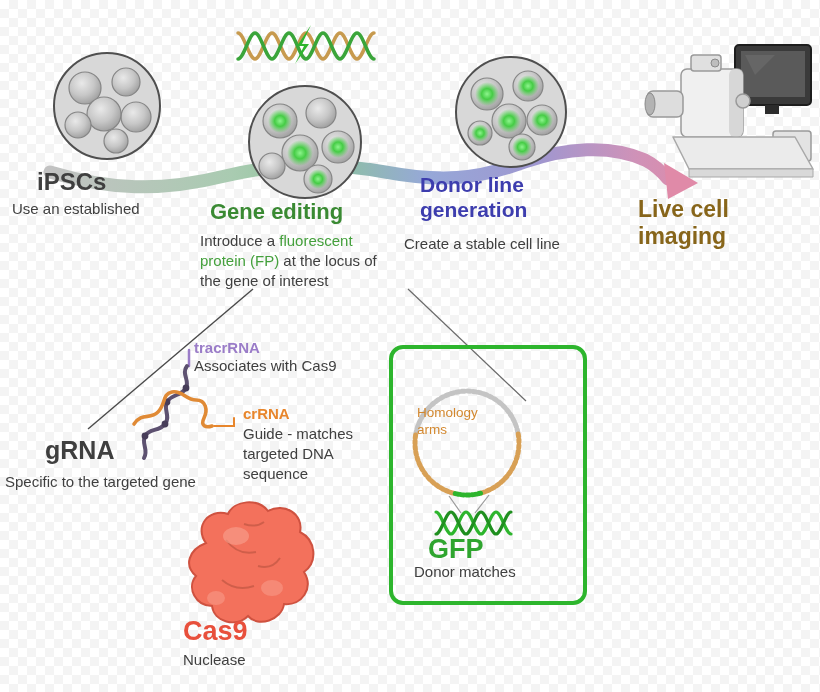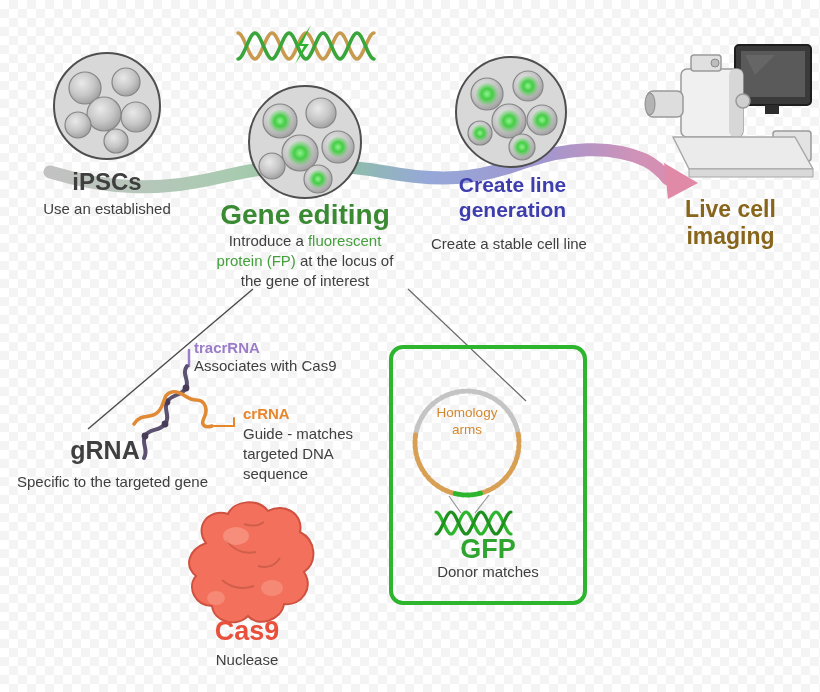--- a/index.html
+++ b/index.html
@@ -4,21 +4,21 @@
 <style>
   html,body{margin:0;padding:0;}
   #root{
     position:relative;width:820px;height:692px;overflow:hidden;
     background-color:#ffffff;
     background-image:conic-gradient(#f4f4f4 0 25%, #ffffff 0 50%, #f4f4f4 0 75%, #ffffff 0);
     background-size:18px 18px;
     font-family:"Liberation Sans",sans-serif;
   }
   .t{position:absolute;color:#3f3f3f;}
-  .ctr{text-align:center;}
+  .ctr{}
   .b{font-weight:700;}
   .green{color:#44a03c;}
   svg.overlay{position:absolute;left:0;top:0;}
   .gfp-box{
     position:absolute;left:389px;top:345px;width:198px;height:260px;
     border:4px solid #2db52d;border-radius:14px;background:transparent;
     box-sizing:border-box;
   }
 </style>
 </head>
@@ -169,29 +169,29 @@
     </g>
   </svg>
 
   <div class="gfp-box"></div>
 
   <div class="t b ctr" style="left:37px;top:168px;width:140px;font-size:24px;">iPSCs</div>
   <div class="t ctr" style="left:12px;top:199px;width:190px;font-size:15px;line-height:20px;">
     <div>Use an established</div>
   </div>
 
-  <div class="t b ctr" style="left:210px;top:199px;width:190px;font-size:28px;color:#3a8a33;">Gene editing</div>
+  <div class="t b ctr" style="left:210px;top:199px;width:190px;font-size:22px;color:#3a8a33;">Gene editing</div>
   <div class="t ctr" style="left:200px;top:231px;width:210px;font-size:15px;line-height:20px;">
     <div><span>Introduce a </span><span class="green">fluorescent</span></div>
     <div><span class="green">protein (FP)</span><span> at the locus of</span></div>
     <div>the gene of interest</div>
   </div>
 
   <div class="t b ctr" style="left:420px;top:172px;width:185px;font-size:21px;line-height:25px;color:#3d3dae;">
-    <div>Create line</div>
+    <div>Donor line</div>
     <div>generation</div>
   </div>
   <div class="t ctr" style="left:404px;top:234px;width:210px;font-size:15px;line-height:20px;">
     <div>Create a stable cell line</div>
   </div>
 
   <div class="t b ctr" style="left:638px;top:196px;width:185px;font-size:23px;line-height:27px;color:#87651a;">
     <div>Live cell</div>
     <div>imaging</div>
   </div>

